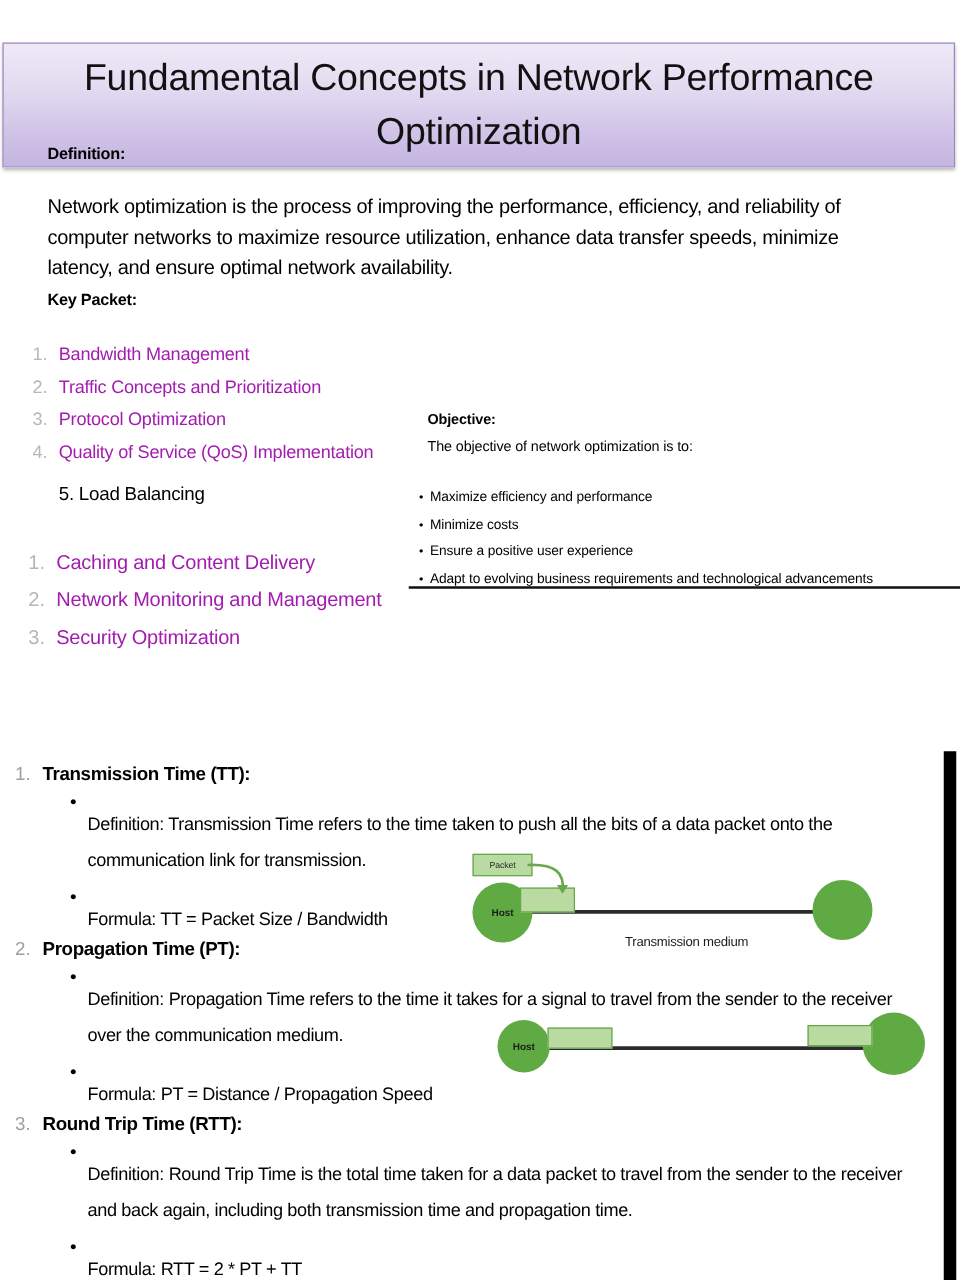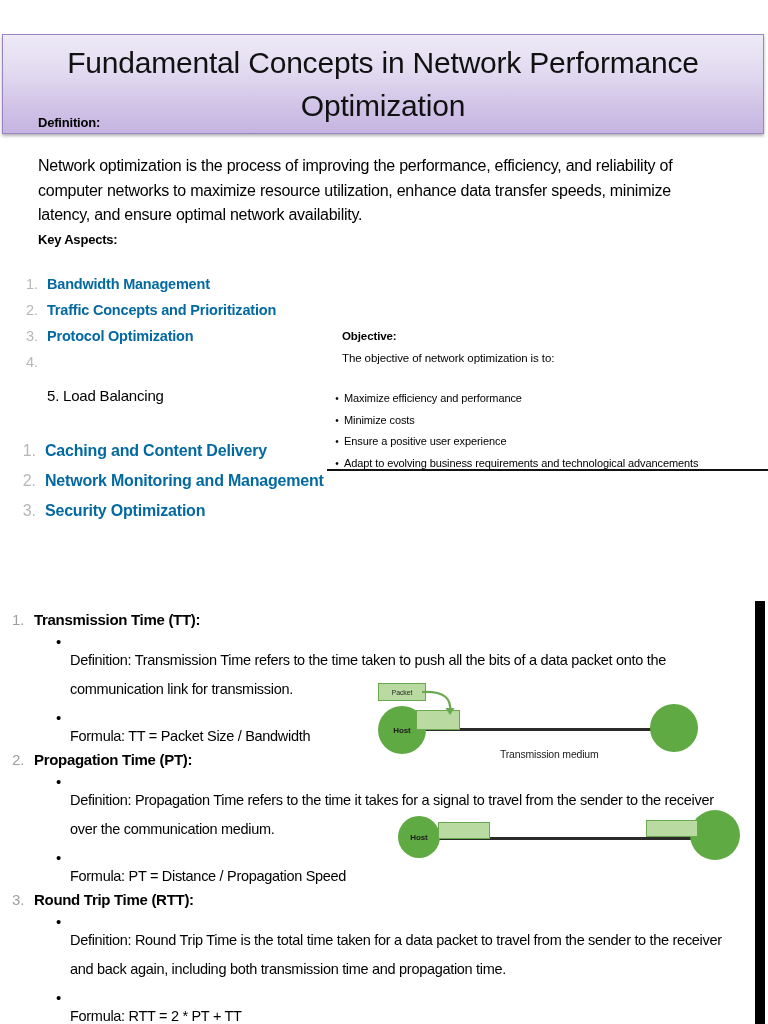--- a/index.html
+++ b/index.html
@@ -83,23 +83,22 @@
   }
   .olist .num {
     color: #b7b7b7;
     width: 24px;
     flex: 0 0 24px;
     text-align: right;
     padding-right: 9px;
     box-sizing: content-box;
   }
   .olist .txt {
-    color: #0369a1;
-    letter-spacing: -0.2px;
-    font-weight: bold;
+    color: #a21caf;
+    letter-spacing: -0.2px;
   }
 
   #list-key {
     left: 14px;
     top: 271px;
     font-size: 14.5px;
     line-height: 26px;
   }
   #load-balancing {
     position: absolute;
@@ -278,37 +277,38 @@
 </head>
 <body>
 
 <div class="title-banner">
   <div class="title-text">Fundamental Concepts in Network Performance Optimization</div>
 </div>
 
 <div class="def-head">Definition:</div>
 <div class="def-body">Network optimization is the process of improving the performance, efficiency, and reliability of computer networks to maximize resource utilization, enhance data transfer speeds, minimize latency, and ensure optimal network availability.</div>
 
-<div class="key-head">Key Aspects:</div>
+<div class="key-head">Key Packet:</div>
 
 <ul class="olist" id="list-key">
   <li>
     <span class="num">1.</span>
     <span class="txt">Bandwidth Management</span>
   </li>
   <li>
     <span class="num">2.</span>
     <span class="txt">Traffic Concepts and Prioritization</span>
   </li>
   <li>
     <span class="num">3.</span>
     <span class="txt">Protocol Optimization</span>
   </li>
   <li>
     <span class="num">4.</span>
+    <span class="txt">Quality of Service (QoS) Implementation</span>
   </li>
 </ul>
 
 <div id="load-balancing">5. Load Balancing</div>
 
 <ul class="olist" id="list-key2">
   <li>
     <span class="num">1.</span>
     <span class="txt">Caching and Content Delivery</span>
   </li>

